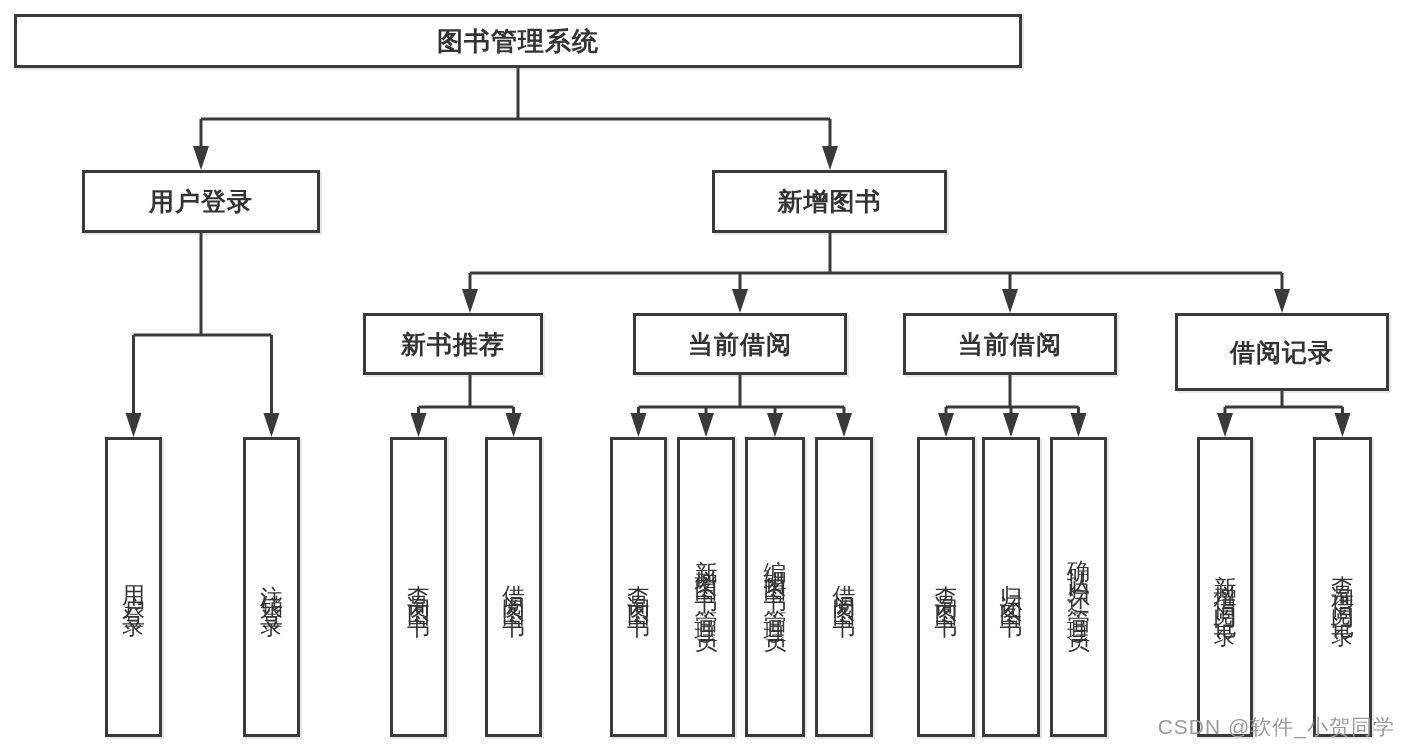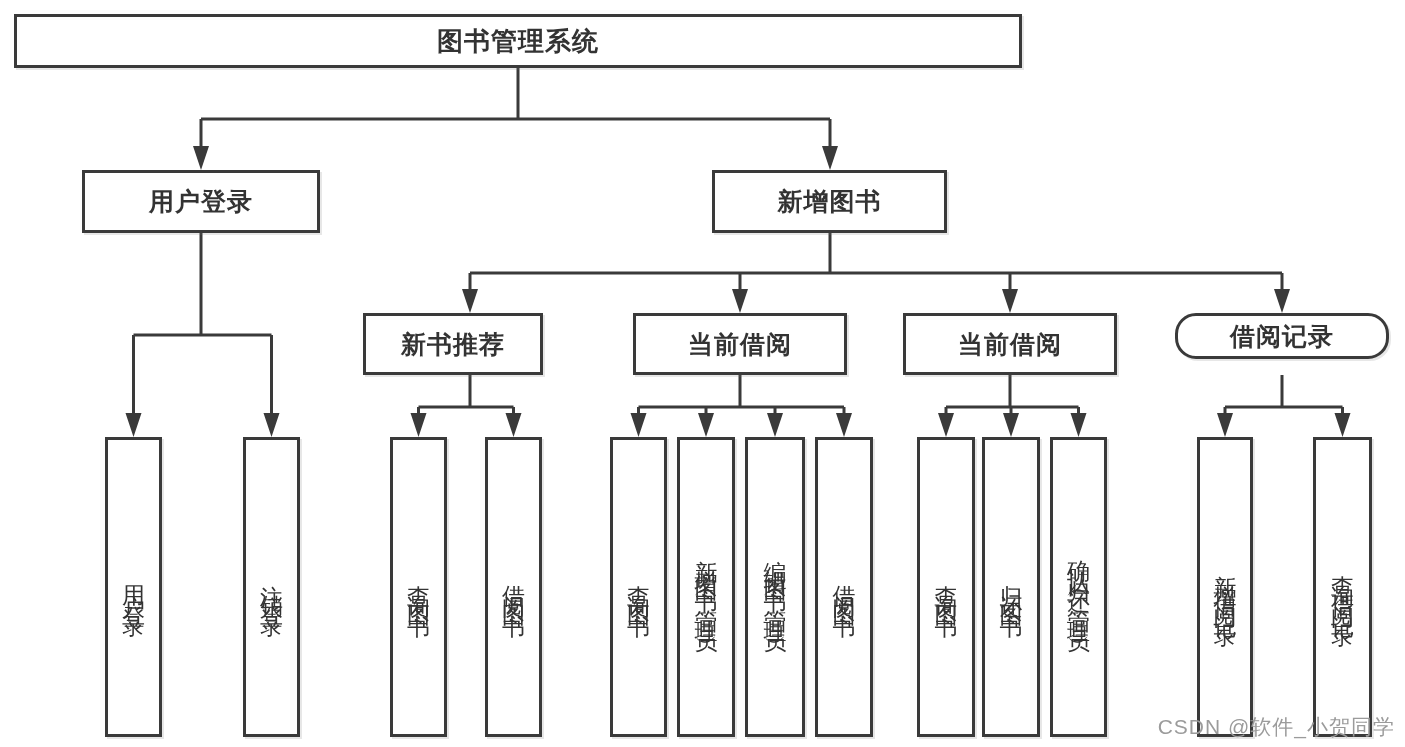--- a/index.html
+++ b/index.html
@@ -117,21 +117,21 @@
   </svg>
 
   <div class="box hbox root-title" style="left:14px; top:14px; width:1008px; height:54px;">图书管理系统</div>
 
   <div class="box hbox" style="left:82px; top:170px; width:238px; height:63px;">用户登录</div>
   <div class="box hbox" style="left:712px; top:170px; width:235px; height:63px;">新增图书</div>
 
   <div class="box hbox" style="left:363px; top:313px; width:180px; height:62px;text-align:center;">新书推荐</div>
   <div class="box hbox" style="left:633px; top:313px; width:214px; height:62px;">当前借阅</div>
   <div class="box hbox" style="left:903px; top:313px; width:214px; height:62px;">当前借阅</div>
-  <div class="box hbox" style="left:1175px; top:313px; width:214px; height:46px;border-radius:21px;">借阅记录</div>
+  <div class="box hbox" style="left:1175px; top:313px; width:214px; height:78px;">借阅记录</div>
 
   <div class="box vbox" style="left:105px; top:437px; width:57px; height:300px;">
     <span class="vtext">用户登录</span>
   </div>
   <div class="box vbox" style="left:243px; top:437px; width:57px; height:300px;">
     <span class="vtext">注销登录</span>
   </div>
 
   <div class="box vbox" style="left:390px; top:437px; width:57px; height:300px;">
     <span class="vtext">查询图书</span>

